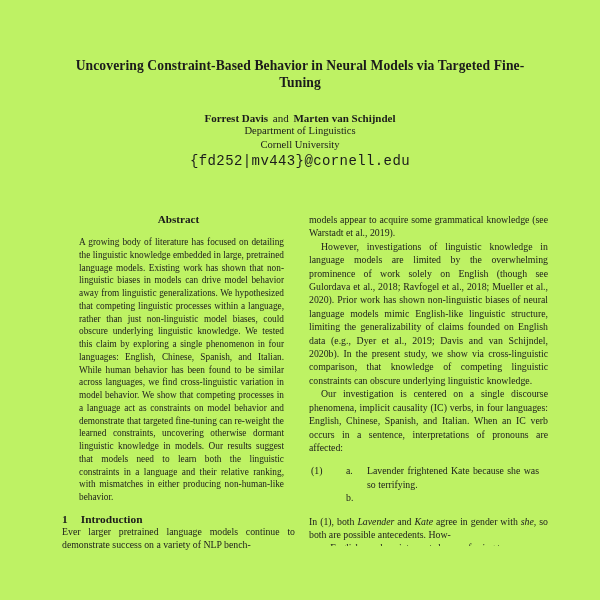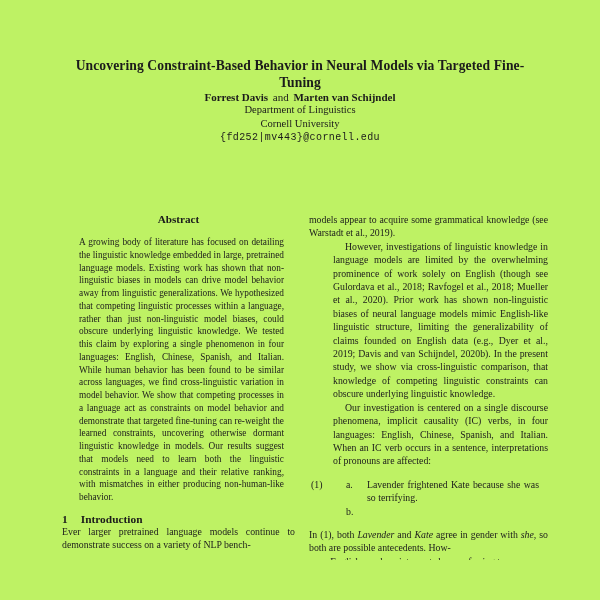--- a/index.html
+++ b/index.html
@@ -11,28 +11,28 @@
     font-family: "Liberation Serif", serif;
     color: #1b1b1b;
     margin: 0 auto;
   }
   
   .header { position: absolute; top: 57px; left: 0; right: 0; text-align: center; }
   .title {
     font-size: 13.6px; font-weight: bold; line-height: 17px;
     margin: 0 72px; letter-spacing: 0.1px;
   }
-  .authors { font-size: 11px; }
+  .authors { margin-top: 21px; font-size: 11px; }
   .author-name { font-weight: bold; }
   .and-word { font-weight: normal; padding: 0 2px; }
   .affil { font-size: 10.6px; line-height: 13.6px; }
   .affil-first { margin-top: 0; }
   .email {
     font-family: "Liberation Mono", monospace;
-    font-size: 10px; margin-top: 2px; letter-spacing: 0.4px;
+    font-size: 14px; margin-top: 2px; letter-spacing: 0.4px;
   }
   
   .cols {
     position: absolute; top: 213px; left: 62px;
     display: flex; gap: 14px; align-items: flex-start;
   }
   .col-left  { width: 233px; }
   .col-right { width: 239px; }
   
   .abstract-heading {
@@ -47,21 +47,21 @@
   .section-heading {
     font-size: 11.4px; font-weight: bold;
     margin-top: 9px; display: flex; gap: 13px;
   }
   .body-text {
     font-size: 9.8px; line-height: 13.4px;
     text-align: justify; margin: 0;
   }
   .intro { margin-top: 0; }
   
-  .p-indent { text-indent: 12px; margin-left: 24px; }
+  .p-indent { text-indent: 12px; }
   .example { margin: 10px 0 10px 2px; }
   .example-row { display: flex; font-size: 9.8px; line-height: 13.4px; }
   .ex-num   { width: 35px; flex: none; }
   .ex-label { width: 21px; flex: none; }
   .ex-text  { width: 172px; flex: none; text-align: justify; }
   .clipped  { height: 5px; overflow: hidden; }
   em { font-style: italic; }
 </style>
 </head>
 <body>

